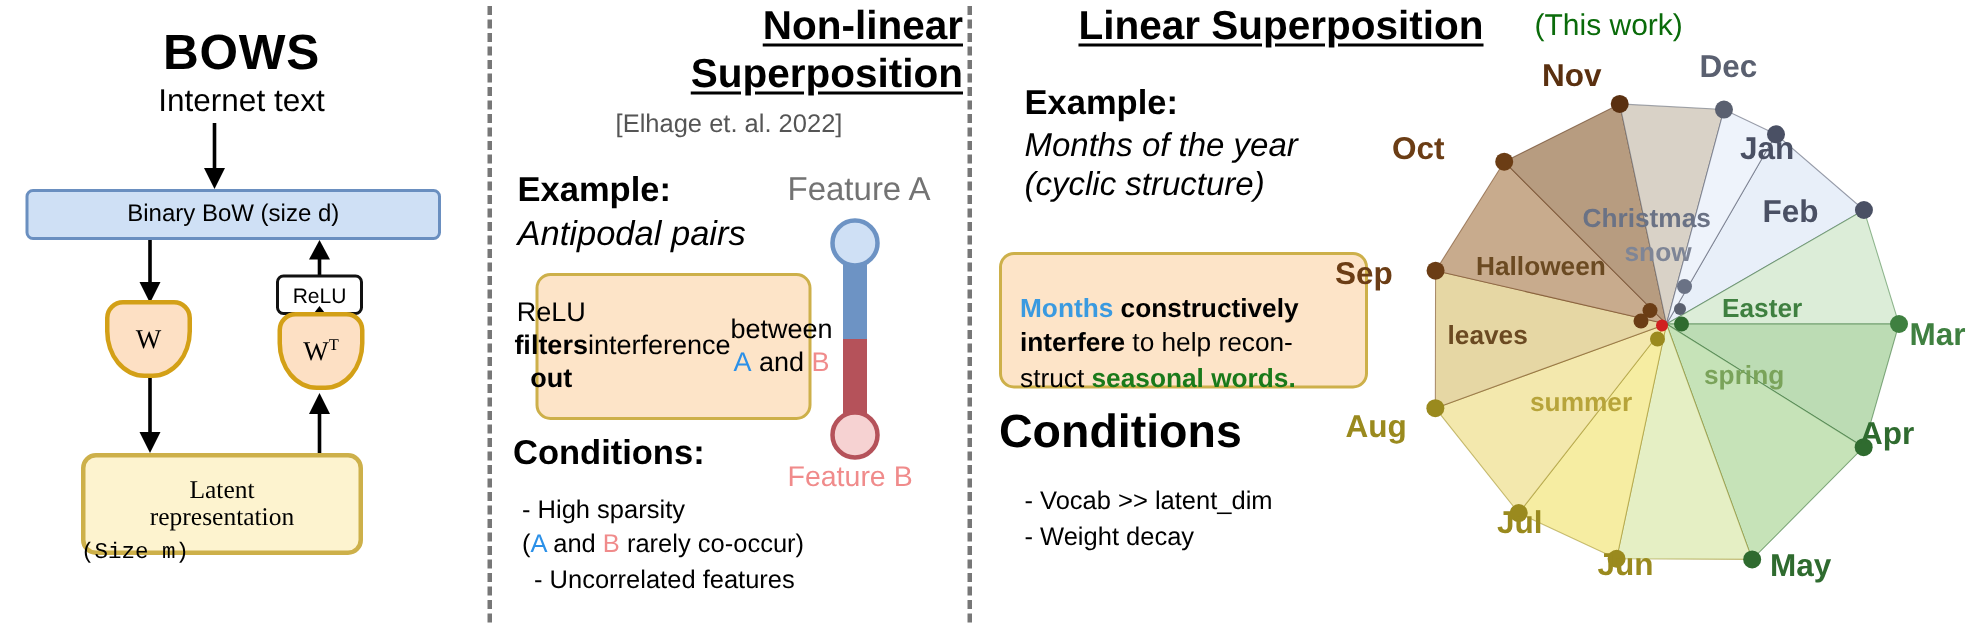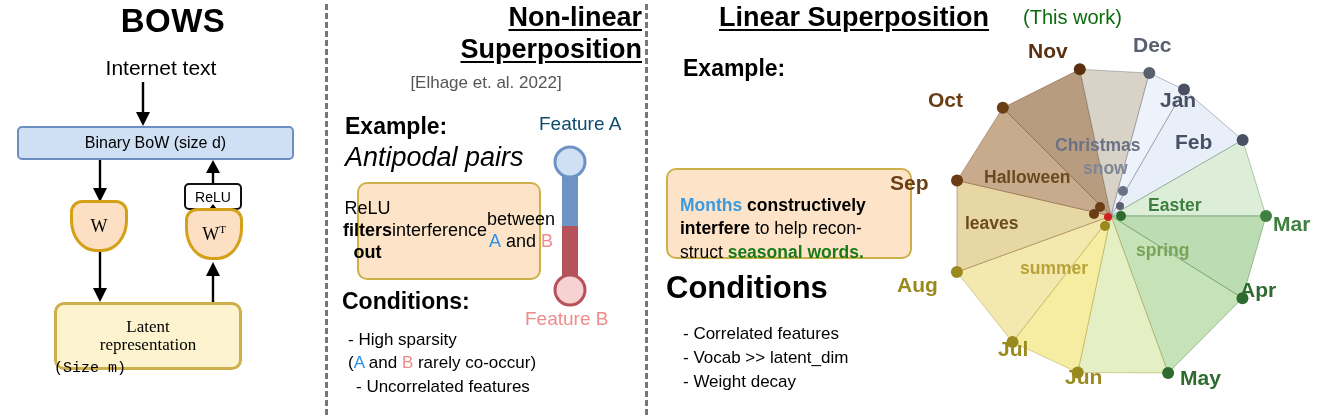--- a/index.html
+++ b/index.html
@@ -19,22 +19,22 @@
 
   .divider {
     position:absolute; top:4px; width:0; height:411px;
     border-left: 3px dashed #777;
   }
   #divider-1 { left:325px; }
   #divider-2 { left:645px; }
 
   
   #bows-title {
-    position:absolute; left:0; width:322px; top:2px;
-    text-align:center; font-size:33px; font-weight:bold; letter-spacing:0.5px;margin-left:12px;
+    position:absolute; left:0; width:322px; top:16px;
+    text-align:center; font-size:33px; font-weight:bold; letter-spacing:0.5px;
   }
   #internet-text {
     position:absolute; left:0; width:322px; top:56px;
     text-align:center; font-size:21px;
   }
   #bow-box {
     position:absolute; left:5px; top:126px; width:277px; height:34px;
     background:#cfe0f5; border:2px solid #6a8fc0; border-radius:5px;
     display:flex; align-items:center; justify-content:center;
     font-size:16px;
@@ -65,33 +65,33 @@
     position:absolute; left:54px; top:360px; width:188px; text-align:left;
     font-family:Liberation Mono, monospace; font-size:15px;
   }
   .arrow { position:absolute; }
 
   
   .big-title { font-size:27px; font-weight:bold; text-decoration:underline; text-underline-offset:3px;text-align:right; }
   #nl-title { position:absolute; left:0; width:312px; top:2px; text-align:center; line-height:1.18; }
   #nl-cite { position:absolute; left:0; width:312px; top:73px; text-align:center; font-size:17px; color:#555; }
   #nl-example-label { position:absolute; left:15px; top:113px; font-size:23px; font-weight:bold; }
-  #nl-example-text { position:absolute; left:15px; top:142px; font-size:27px; font-style:italic; }
+  #nl-example-text { position:absolute; left:15px; top:142px; font-size:23px; font-style:italic; }
   #nl-callout {
     position:absolute; left:27px; top:182px; width:184px; height:98px;
     background:#fde4c8; border:2px solid #cdb04a; border-radius:10px;
     display:flex; flex-direction:row; align-items:center; justify-content:center;
     font-size:18px; line-height:1.22; text-align:center;
   }
   #nl-conditions-label { position:absolute; left:12px; top:288px; font-size:23px; font-weight:bold;text-align:right; }
   #nl-conditions-list { position:absolute; left:18px; top:328px; font-size:17px; line-height:1.38; }
   #nl-cond-2 { padding-left:0px; }
   #nl-cond-3 { padding-left:8px; }
   .fa { color:#2b90e8; } .fb { color:#f08b8b; }
-  #feature-a-label { position:absolute; left:209px; top:113px; font-size:19px; color:#0c4a6e; }
+  #feature-a-label { position:absolute; left:195px; top:113px; font-size:22px; color:#737373; }
   #feature-b-label { position:absolute; left:195px; top:308px; font-size:19px; color:#f08b8b; }
   #antipodal-fig { position:absolute; left:190px; top:140px; width:110px; height:170px; }
 
   
   #lin-title { position:absolute; left:4px; top:2px; width:400px; text-align:center; }
   #this-work { position:absolute; left:373px; top:6px; font-size:20px; color:#0a6b0a; }
   #lin-example-label { position:absolute; left:33px; top:55px; font-size:23px; font-weight:bold; }
   #lin-example-text { position:absolute; left:33px; top:84px; font-size:22px; font-style:italic; line-height:1.2; }
   #lin-callout {
     position:absolute; left:16px; top:168px; width:246px; height:91px;
@@ -203,26 +203,29 @@
     <circle cx="50" cy="22" r="15" fill="#cfe0f5" stroke="#6d93c4" stroke-width="3"></circle>
     <circle cx="50" cy="150" r="15" fill="#f6d2d2" stroke="#b5525a" stroke-width="3"></circle>
   </svg>
 </div>
 
 <div class="panel" id="panel-linear">
   <div class="big-title" id="lin-title">Linear Superposition</div>
   <div id="this-work">(This work)</div>
 
   <div id="lin-example-label">Example:</div>
+  <div id="lin-example-text">
+    <div>Months of the year</div>
+    <div>(cyclic structure)</div>
+  </div>
 
   <div id="lin-callout"><span class="months-blue">Months</span><span> constructively interfere</span><span class="norm"> to help recon-struct </span><span class="seasonal-green">seasonal words.</span></div>
 
   <div id="lin-conditions-label">Conditions</div>
   <div id="lin-conditions-list">
-    <div>- Correlated features</div>
     <div>- Vocab &gt;&gt; latent_dim</div>
     <div>- Weight decay</div>
   </div>
 
   <div id="wheel">
     <svg id="wheel-svg" width="442" height="419" viewBox="0 0 442 419">
         <polygon points="231,216 304,89.56029104747196 362.6358613752347,140" fill="#e8eff9" stroke="#4a5064" stroke-width="0.7" stroke-opacity="0.55"></polygon>
         <polygon points="231,216 362.6358613752347,140 386,216" fill="#dcedd8" stroke="#3f8040" stroke-width="0.7" stroke-opacity="0.55"></polygon>
         <polygon points="231,216 386,216 362.447454904246,298.13748595614675" fill="#bcdcb4" stroke="#2f6b2f" stroke-width="0.7" stroke-opacity="0.55"></polygon>
         <polygon points="231,216 362.447454904246,298.13748595614675 288.1173639353867,372.92866767124667" fill="#c6e3b8" stroke="#2f6b2f" stroke-width="0.7" stroke-opacity="0.55"></polygon>

